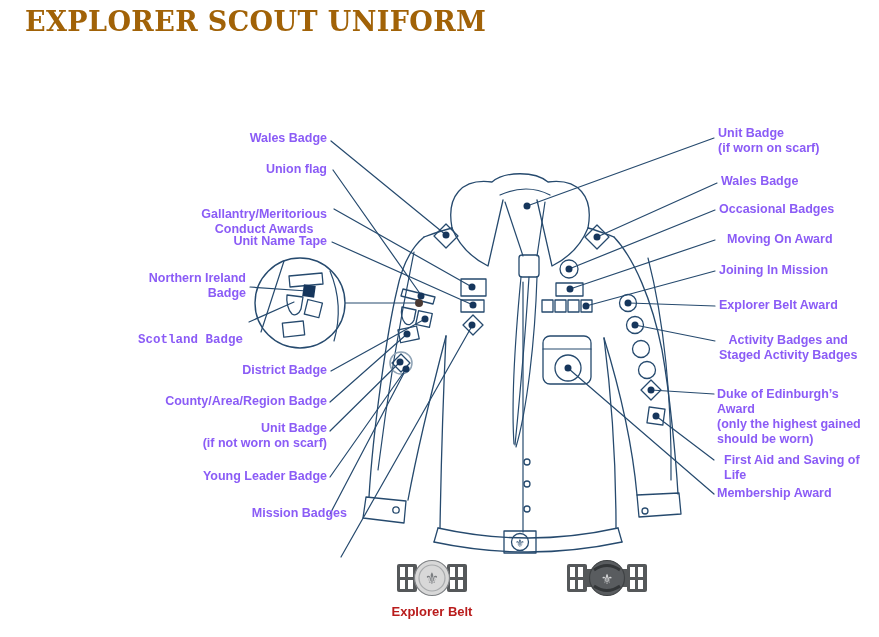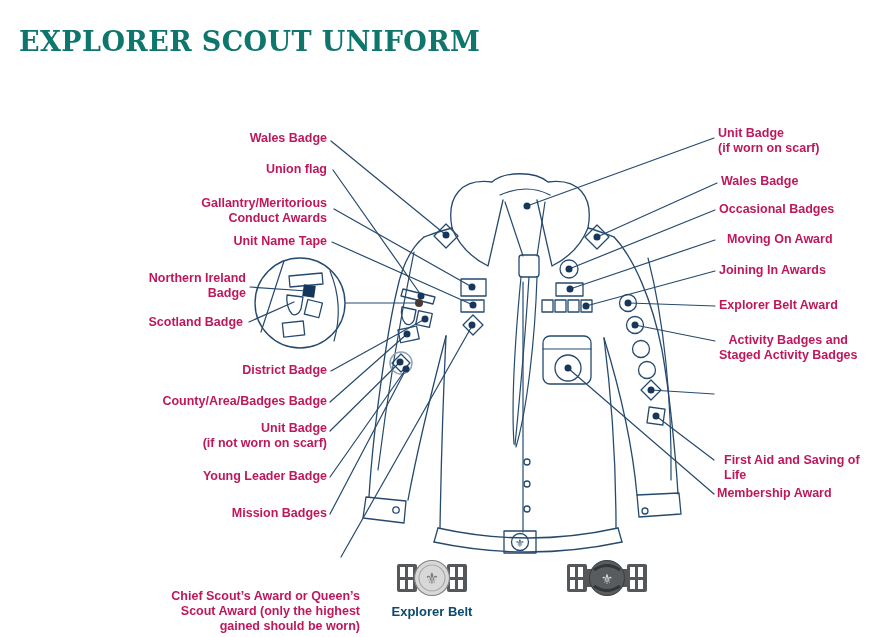--- a/index.html
+++ b/index.html
@@ -1,26 +1,26 @@
 <!DOCTYPE html>
 <html><head>
 <meta charset="utf-8">
 <style>
   html,body{margin:0;padding:0;background:#ffffff;}
   #page{position:relative;width:879px;height:637px;background:#ffffff;overflow:hidden;
         font-family:"Liberation Sans", sans-serif;}
   #art{position:absolute;left:0;top:0;}
-  .title{position:absolute;left:19px;top:6px;
+  .title{position:absolute;left:25px;top:6px;
          font-family:"DejaVu Serif","Liberation Serif",serif;
-         font-weight:bold;font-size:27px;letter-spacing:.4px;color:#0f766e;margin-top:20px;}
+         font-weight:bold;font-size:27px;letter-spacing:.4px;color:#a16207;}
   .lbl{position:absolute;font-size:12.5px;font-weight:bold;line-height:15px;
-       color:#be185d;white-space:pre-line;}
+       color:#8b5cf6;white-space:pre-line;}
   .ll{text-align:right;}
   .rl{text-align:left;}
-  .cap{position:absolute;font-size:13px;font-weight:bold;color:#0c4a6e;
+  .cap{position:absolute;font-size:13px;font-weight:bold;color:#b91c1c;
        width:150px;text-align:center;}
   svg .ln{stroke:#264a6e;stroke-width:1.2;fill:none;stroke-linecap:round;}
   svg .ol{stroke:#264a6e;stroke-width:1.3;fill:none;stroke-linejoin:round;stroke-linecap:round;}
   svg .dot{fill:#16365c;stroke:none;}
 </style>
 </head>
 <body>
 
 <div id="page">
 
@@ -195,43 +195,43 @@
       <circle cx="607" cy="578" r="17.5" fill="#595c5f" stroke="#3f4244" stroke-width="1.2"></circle>
       <path d="M 594,570 Q 607,561 620,570 M 594,586 Q 607,595 620,586" stroke="#333638" stroke-width="3" fill="none"></path>
       <text x="607" y="584" font-size="14" fill="#d3d4d5" text-anchor="middle">⚜</text>
     </g>
   </svg>
 
   <div class="title">EXPLORER SCOUT UNIFORM</div>
 
   <div class="lbl ll" style="right:552px;top:131px;">Wales Badge</div>
   <div class="lbl ll" style="right:552px;top:162px;">Union flag</div>
-  <div class="lbl ll" style="right:552px;top:196px;">Gallantry/Meritorious
+  <div class="lbl ll" style="right:552px;top:207px;text-align:center;">Gallantry/Meritorious
 Conduct Awards</div>
   <div class="lbl ll" style="right:552px;top:234px;">Unit Name Tape</div>
   <div class="lbl ll" style="right:633px;top:271px;margin-left:32px;">Northern Ireland
 Badge</div>
-  <div class="lbl ll" style="right:636px;top:315px;">Scotland Badge</div>
+  <div class="lbl ll" style="right:636px;top:333px;font-family:Liberation Mono, monospace;">Scotland Badge</div>
   <div class="lbl ll" style="right:552px;top:363px;">District Badge</div>
-  <div class="lbl ll" style="right:552px;top:394px;">County/Area/Badges Badge</div>
+  <div class="lbl ll" style="right:552px;top:394px;">County/Area/Region Badge</div>
   <div class="lbl ll" style="right:552px;top:421px;">Unit Badge
 (if not worn on scarf)</div>
   <div class="lbl ll" style="right:552px;top:469px;">Young Leader Badge</div>
-  <div class="lbl ll" style="right:552px;top:506px;">Mission Badges</div>
-  <div class="lbl ll" style="right:519px;top:589px;">Chief Scout’s Award or Queen’s
-Scout Award (only the highest
-gained should be worn)</div>
+  <div class="lbl ll" style="right:532px;top:506px;">Mission Badges</div>
 
   <div class="lbl rl" style="left:718px;top:126px;">Unit Badge
 (if worn on scarf)</div>
   <div class="lbl rl" style="left:721px;top:174px;">Wales Badge</div>
   <div class="lbl rl" style="left:719px;top:202px;">Occasional Badges</div>
   <div class="lbl rl" style="left:719px;top:232px;padding-left:8px;">Moving On Award</div>
-  <div class="lbl rl" style="left:719px;top:263px;">Joining In Awards</div>
+  <div class="lbl rl" style="left:719px;top:263px;">Joining In Mission</div>
   <div class="lbl rl" style="left:719px;top:298px;text-align:right;">Explorer Belt Award</div>
   <div class="lbl rl" style="left:719px;top:333px;text-align:center;">Activity Badges and
 Staged Activity Badges</div>
+  <div class="lbl rl" style="left:717px;top:387px;">Duke of Edinburgh’s Award
+(only the highest gained
+should be worn)</div>
   <div class="lbl rl" style="left:717px;top:453px;margin-left:7px;">First Aid and Saving of Life</div>
   <div class="lbl rl" style="left:717px;top:486px;">Membership Award</div>
 
   <div class="cap" style="left:357px;top:604px;">Explorer Belt</div>
 
 </div>
 
 </body></html>

